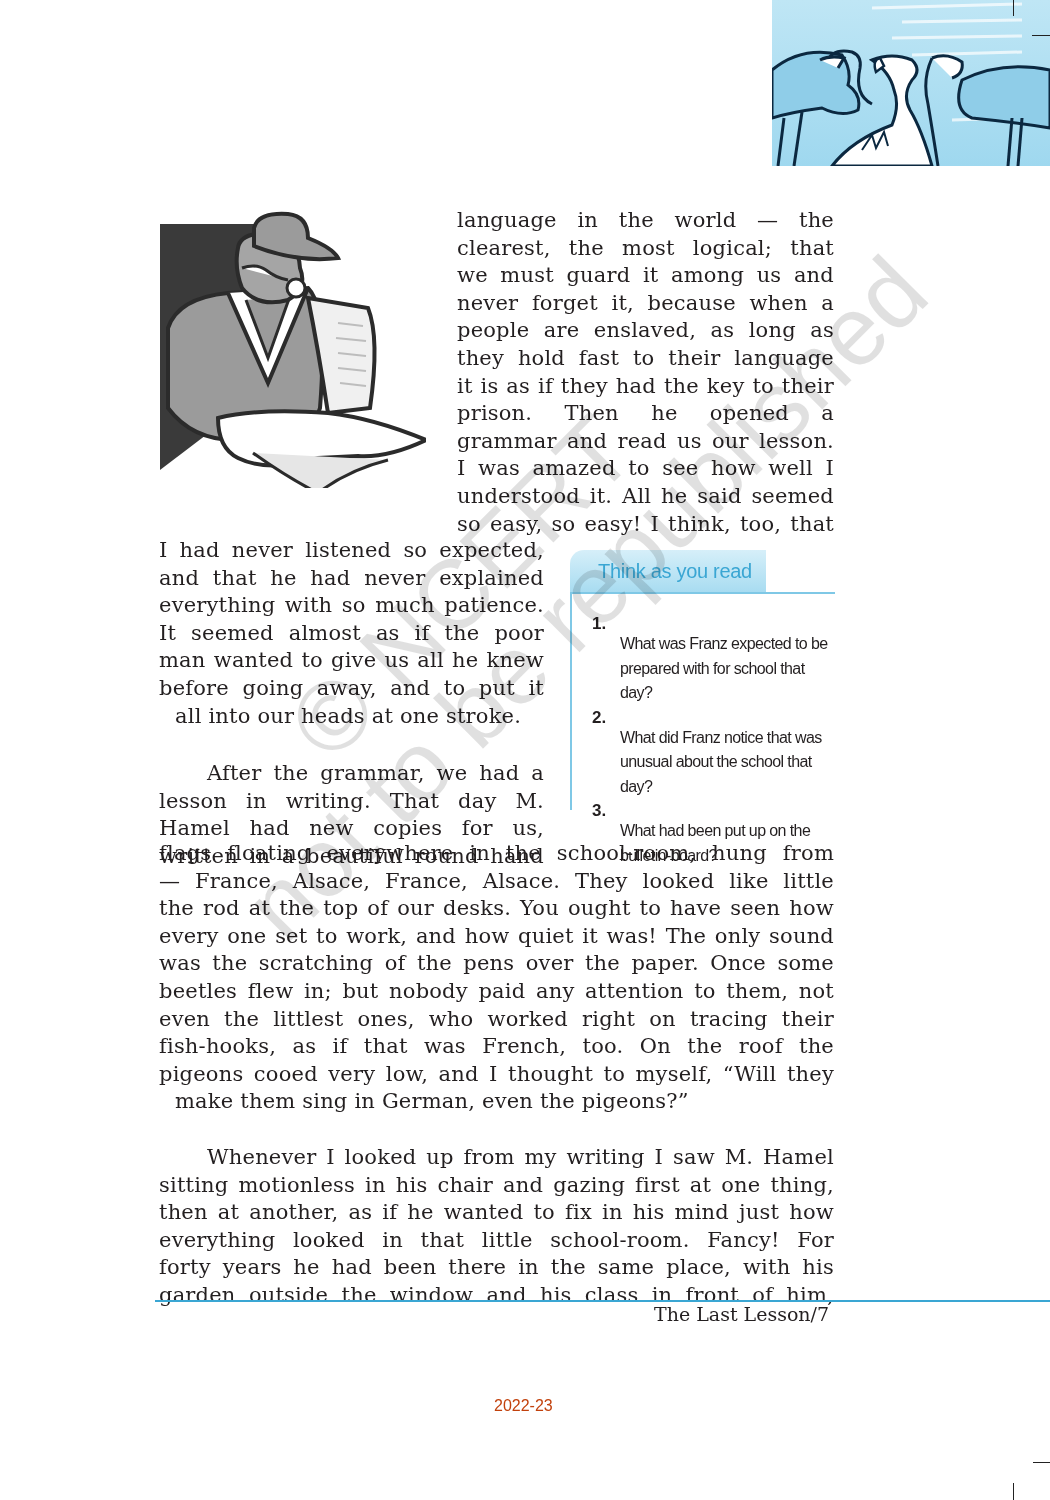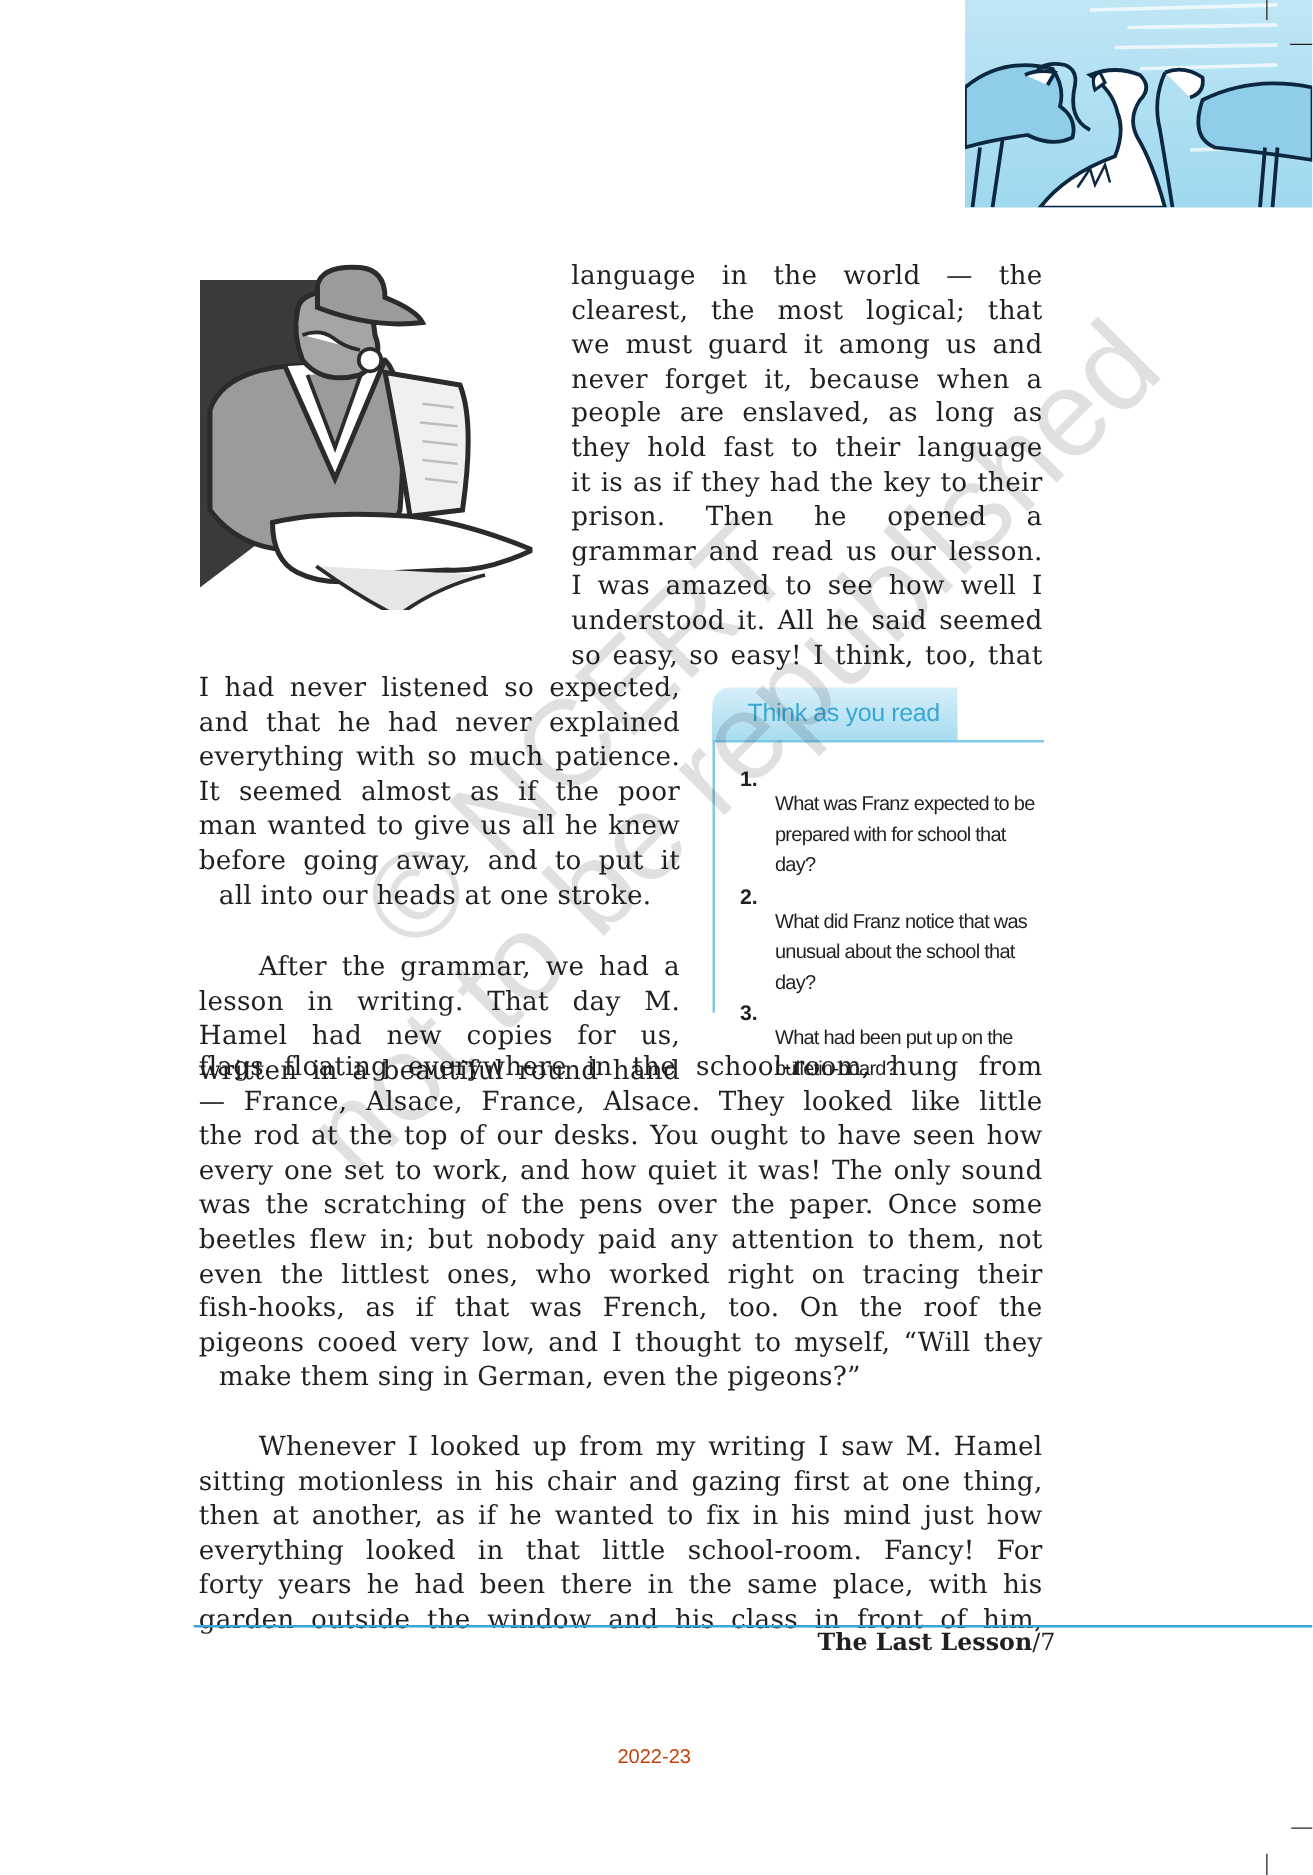--- a/index.html
+++ b/index.html
@@ -34,21 +34,21 @@
   .think-vline { position: absolute; left: 0; top: 20px; width: 2px; height: 240px; background: #7fc8e6; }
   .q-list { position: absolute; left: 22px; top: 62px; width: 240px;
             font-family: "Liberation Sans", sans-serif; font-size: 16px; line-height: 24.5px;
             letter-spacing: -0.6px; color: #231f20; }
   .q-item { display: flex; }
   .q-num { width: 28px; font-weight: bold; font-size: 17px; letter-spacing: 0; }
   .q-text { flex: 1; margin-top: 20px; }
 
   .footer-rule { position: absolute; left: 155px; top: 1300px; width: 895px; height: 2px; background: #3aa6d3; }
   .footer-title { position: absolute; left: 654px; top: 1303px; font-size: 19px; }
-  .footer-title b { font-weight: bold; }
+  .footer-title b { font-weight: normal; }
   .year { position: absolute; left: 494px; top: 1397px; font-family: "Liberation Sans", sans-serif;
           font-size: 16px; color: #c2410c; }
 
   .watermark { position: absolute; left: 160px; top: 820px; transform: rotate(-45deg);
                transform-origin: left top; font-family: "Liberation Sans", sans-serif;
                font-size: 98px; line-height: 96px; color: rgba(0,0,0,0.12); white-space: nowrap;
                pointer-events: none; }
   .watermark span { display: block; }
 </style>
 </head>

